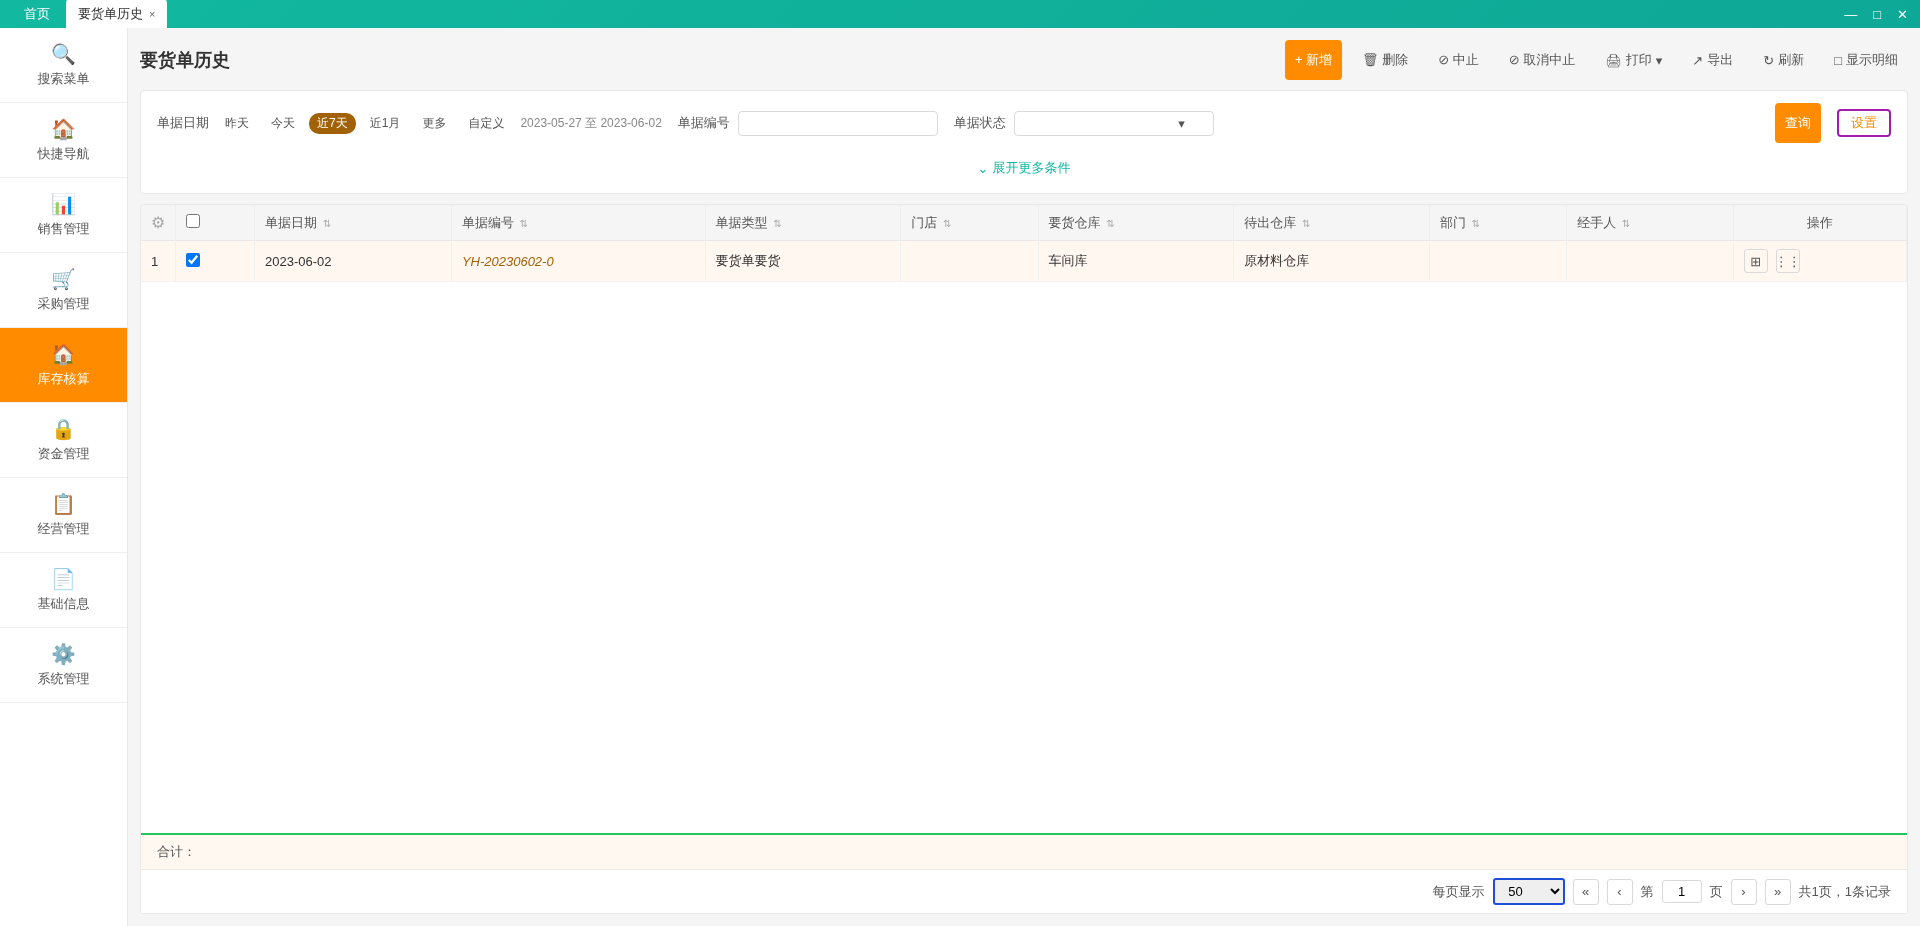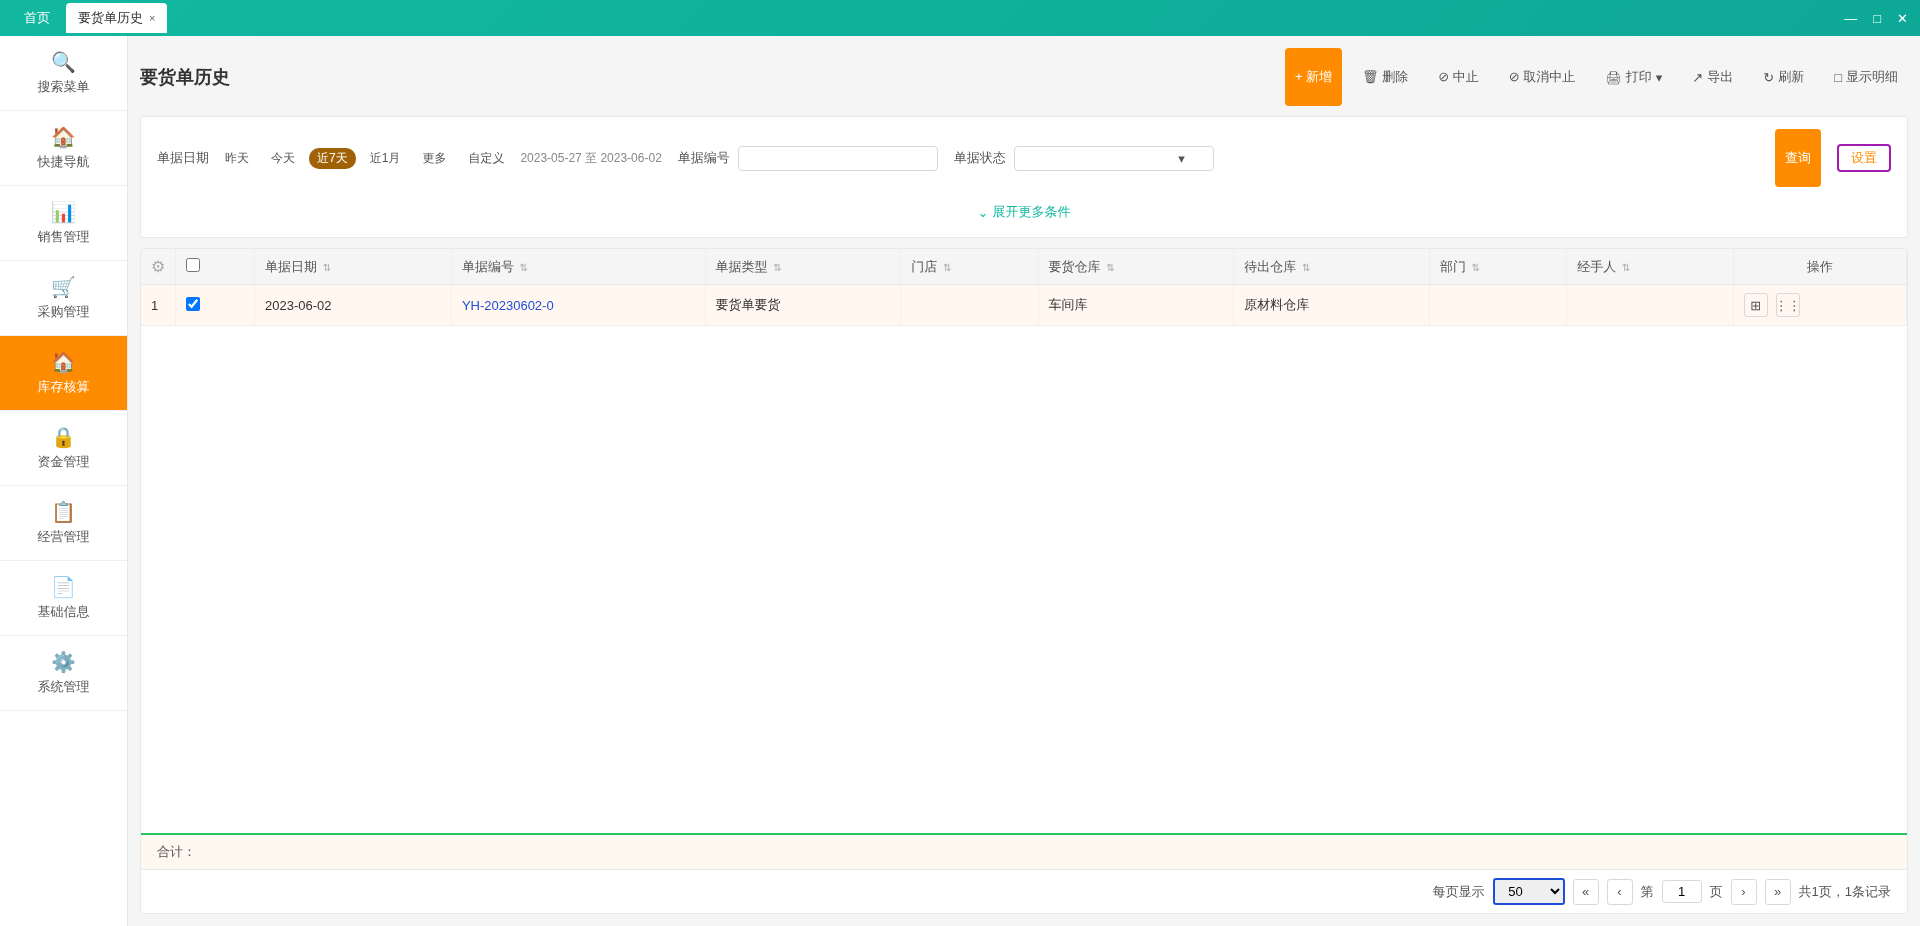--- a/index.html
+++ b/index.html
@@ -1,20 +1,20 @@
 <!DOCTYPE html>
 <html><head>
   <meta charset="utf-8">
   <style>
     * { box-sizing: border-box; margin: 0; padding: 0; font-family: "Microsoft YaHei", "PingFang SC", sans-serif; font-size: 13px; }
     body { display: flex; flex-direction: column; height: 926px; overflow: hidden; background: #f0f2f5; }
 
     
     .top-bar {
-      height: 36px;
+      height: 28px;
       background: linear-gradient(135deg, #12b8a0, #0ea896);
       display: flex;
       align-items: center;
       padding: 0 12px;
       gap: 4px;
       flex-shrink: 0;
     }
     .top-tab {
       height: 30px;
       padding: 0 12px;
@@ -108,21 +108,21 @@
     }
     .toolbar {
       display: flex;
       align-items: center;
       gap: 10px;
     }
     .toolbar-btn {
       display: flex;
       align-items: center;
       gap: 4px;
-      padding: 20px 10px;
+      padding: 11px 10px;
       border: none;
       background: none;
       cursor: pointer;
       color: #555;
       font-size: 13px;
       border-radius: 3px;
     }
     .toolbar-btn.primary {
       background: #ff8c00;
       color: #fff;
@@ -247,23 +247,24 @@
       border-bottom: 1px solid #f0f0f0;
     }
     tbody tr.selected { background: #fff7f0; }
     tbody td {
       padding: 8px 10px;
       color: #333;
       font-size: 13px;
       border-right: 1px solid #f0f0f0;
     }
     .link-text {
-      color: #1d4ed8;
+      color: #a16207;
       cursor: pointer;
       text-decoration: none;
+      font-style: italic;
     }
     .action-icons {
       display: flex;
       gap: 8px;
     }
     .action-icon {
       width: 24px;
       height: 24px;
       border: 1px solid #d9d9d9;
       border-radius: 3px;

